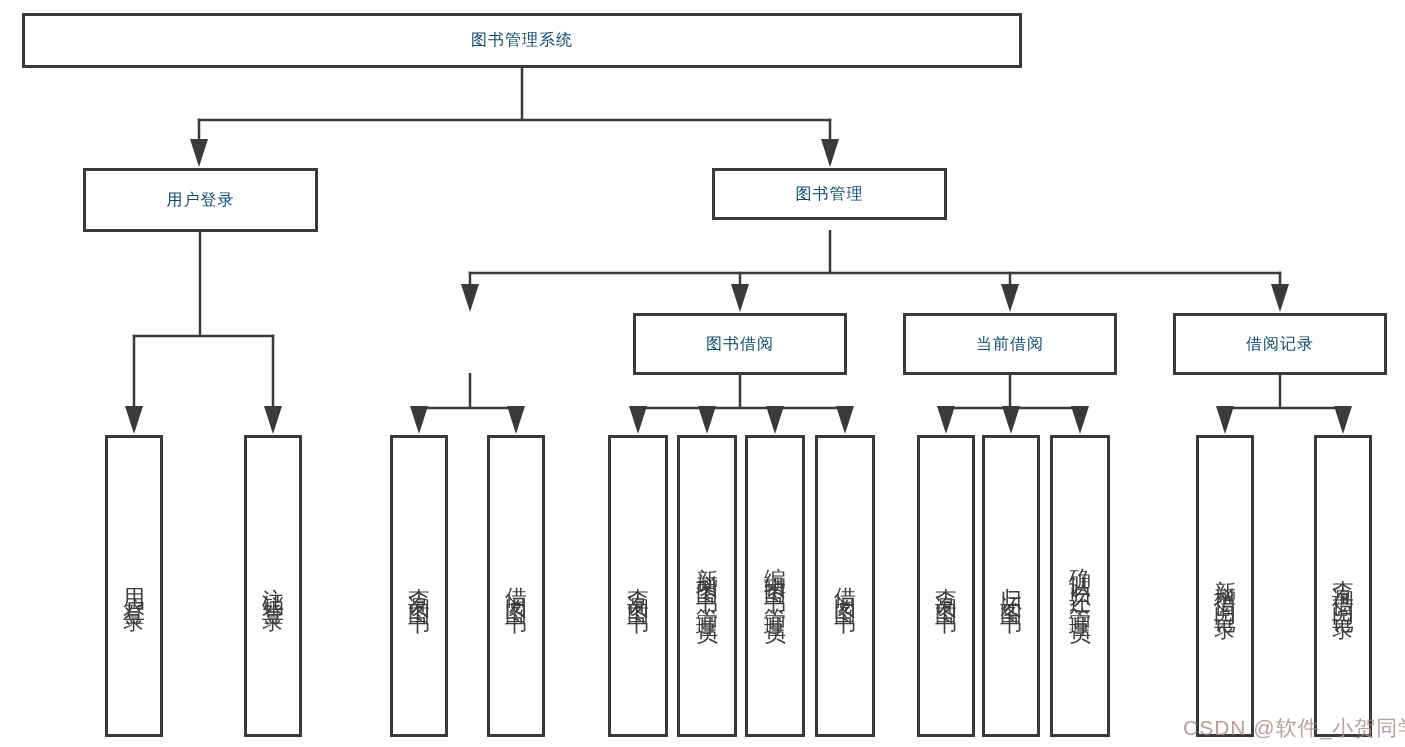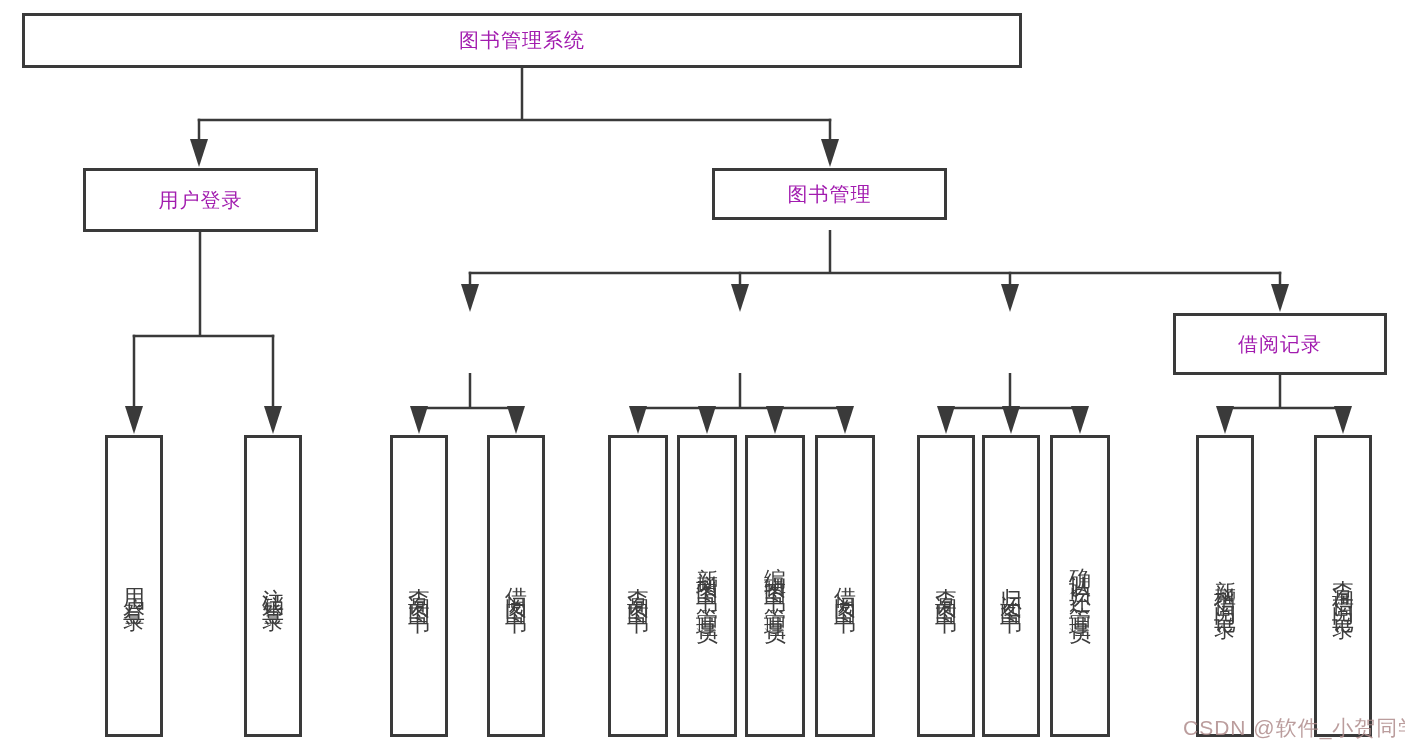--- a/index.html
+++ b/index.html
@@ -8,21 +8,21 @@
     width:1405px;height:747px;
     background:#ffffff;
     font-family:"Liberation Sans","DejaVu Sans",sans-serif;
     overflow:hidden;
   }
   svg.connectors{position:absolute;left:0;top:0;}
   .hnode{
     position:absolute;box-sizing:border-box;
     border:3px solid #3a3a3a;background:#ffffff;
     display:flex;align-items:center;justify-content:center;
-    font-size:20px;color:#a21caf;letter-spacing:1px;
+    font-size:16px;color:#0c4a6e;letter-spacing:1px;
     z-index:2;
   }
   .vnode{
     position:absolute;box-sizing:border-box;
     border:3px solid #3a3a3a;background:#ffffff;
     display:flex;align-items:center;justify-content:center;
     font-size:22px;color:#3d3d3d;
     writing-mode:vertical-rl;text-orientation:mixed;
     letter-spacing:8px;line-height:1;
     z-index:2;
@@ -109,20 +109,26 @@
     <span>图书管理系统</span>
   </div>
 
   <div class="hnode" style="left:83px;top:168px;width:235px;height:64px">
     <span>用户登录</span>
   </div>
   <div class="hnode" style="left:712px;top:168px;width:235px;height:52px">
     <span>图书管理</span>
   </div>
 
+  <div class="hnode" style="left:633px;top:313px;width:214px;height:62px">
+    <span>图书借阅</span>
+  </div>
+  <div class="hnode" style="left:903px;top:313px;width:214px;height:62px">
+    <span>当前借阅</span>
+  </div>
   <div class="hnode" style="left:1173px;top:313px;width:214px;height:62px">
     <span>借阅记录</span>
   </div>
 
   <div class="vnode" style="left:105px;top:435px;width:58px;height:302px">
     <span>用户登录</span>
   </div>
   <div class="vnode" style="left:244px;top:435px;width:58px;height:302px">
     <span>注销登录</span>
   </div>

